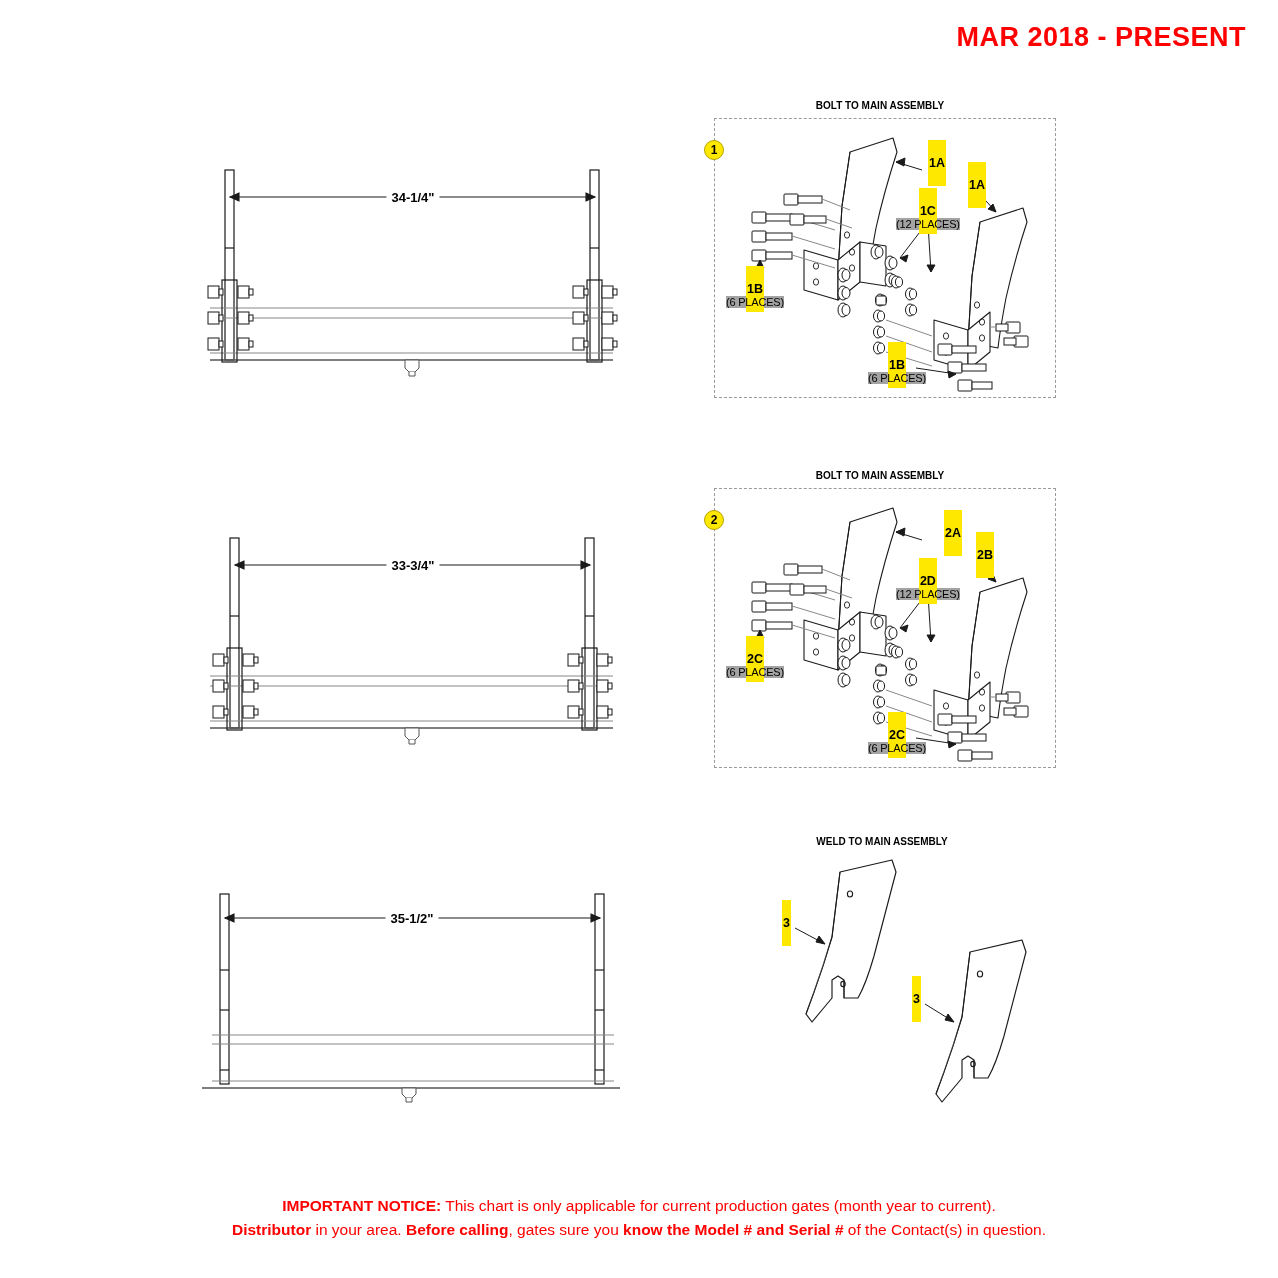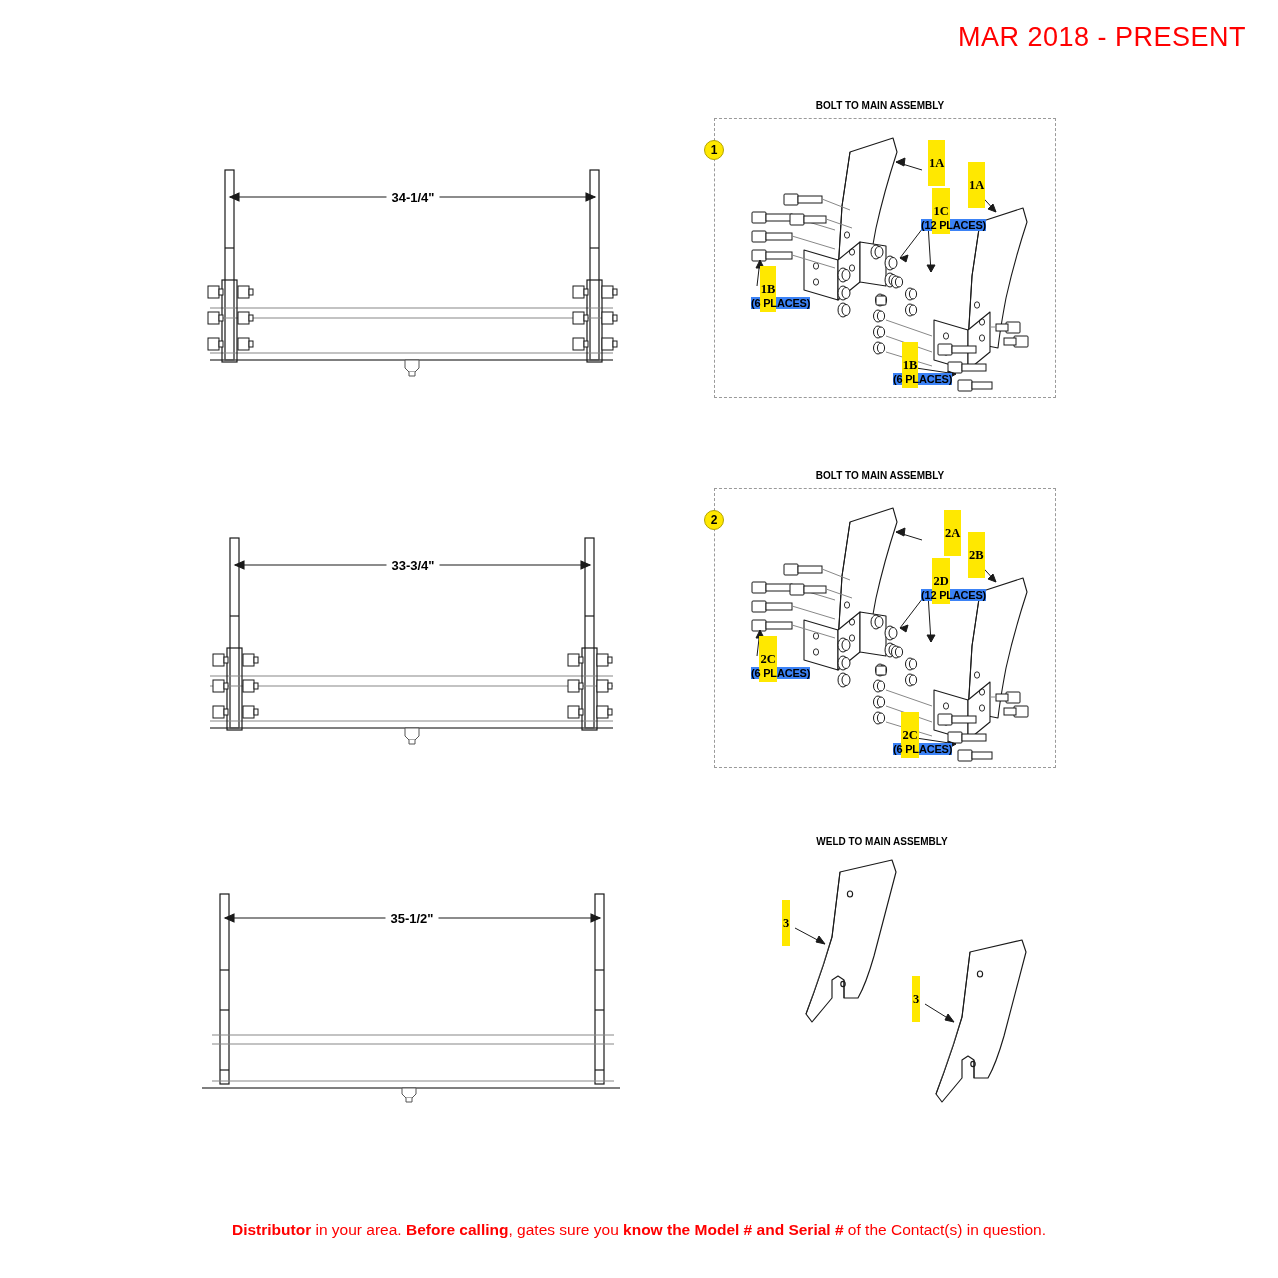--- a/index.html
+++ b/index.html
@@ -16,21 +16,21 @@
     font-family: "Liberation Sans", sans-serif;
     overflow: hidden;
   }
 
   
   #header-date {
     position: absolute;
     top: 22px;
     right: 32px;
     font-size: 27px;
-    font-weight: normal;
+    font-weight: bold;
     color: #ff0000;
     letter-spacing: 0.5px;
     white-space: nowrap;
   }
 
   
   .dim-drawing { position: absolute; }
   .dim-label {
     position: absolute;
     font-size: 13px;
@@ -78,29 +78,27 @@
     font-size: 12.5px;
     font-weight: bold;
     color: #000;
     white-space: nowrap;
     z-index: 5;
     text-align: center;
   }
   .part-label .hl {
     background: #ffe800;
     padding: 16px 1px;
-    font-family: Liberation Serif, serif;
   }
   .part-label .places {
     display: block;
-    background: #3b82f6;
+    background: #a3a3a3;
     font-size: 11px;
-    font-weight: bold;
+    font-weight: normal;
     letter-spacing: -0.2px;
-    margin-left: 25px;
   }
 
   
   #notice {
     position: absolute;
     left: 0; right: 0;
     bottom: 36px;
     text-align: center;
     color: #ff0000;
     font-size: 15.5px;
@@ -603,21 +601,21 @@
       <line x1="57" y1="186" x2="60" y2="160"></line>
       <path d="M60 160 L56 168 L64 168 Z" fill="#1a1a1a"></path>
       <line x1="216" y1="268" x2="256" y2="274"></line>
       <path d="M256 274 L248 271 L249 278 Z" fill="#1a1a1a"></path>
     </g>
   </svg>
 
   <div class="part-label" style="left:244px; top:56px;">
     <span class="hl">2A</span>
   </div>
-  <div class="part-label" style="left:268px; top:78px;">
+  <div class="part-label" style="left:276px; top:78px;">
     <span class="hl">2B</span>
   </div>
   <div class="part-label" style="left:196px; top:104px;">
     <span class="hl">2D</span>
     <span class="places">(12 PLACES)</span>
   </div>
   <div class="part-label" style="left:26px; top:182px;">
     <span class="hl">2C</span>
     <span class="places">(6 PLACES)</span>
   </div>
@@ -700,15 +698,18 @@
   <div class="part-label" style="left:42px; top:84px;">
     <span class="hl">3</span>
   </div>
   <div class="part-label" style="left:172px; top:160px;">
     <span class="hl">3</span>
   </div>
 </div>
 
 <div id="notice">
   <span class="ln">
+    <b>IMPORTANT NOTICE:</b><span> This chart is only applicable for current production gates (month year to current).</span>
+  </span>
+  <span class="ln">
     <b>Distributor</b><span> in your area. </span><b>Before calling</b><span>, gates sure you </span><b>know the Model # and Serial #</b><span> of the Contact(s) in question.</span>
   </span>
 </div>
 
 </body></html>

